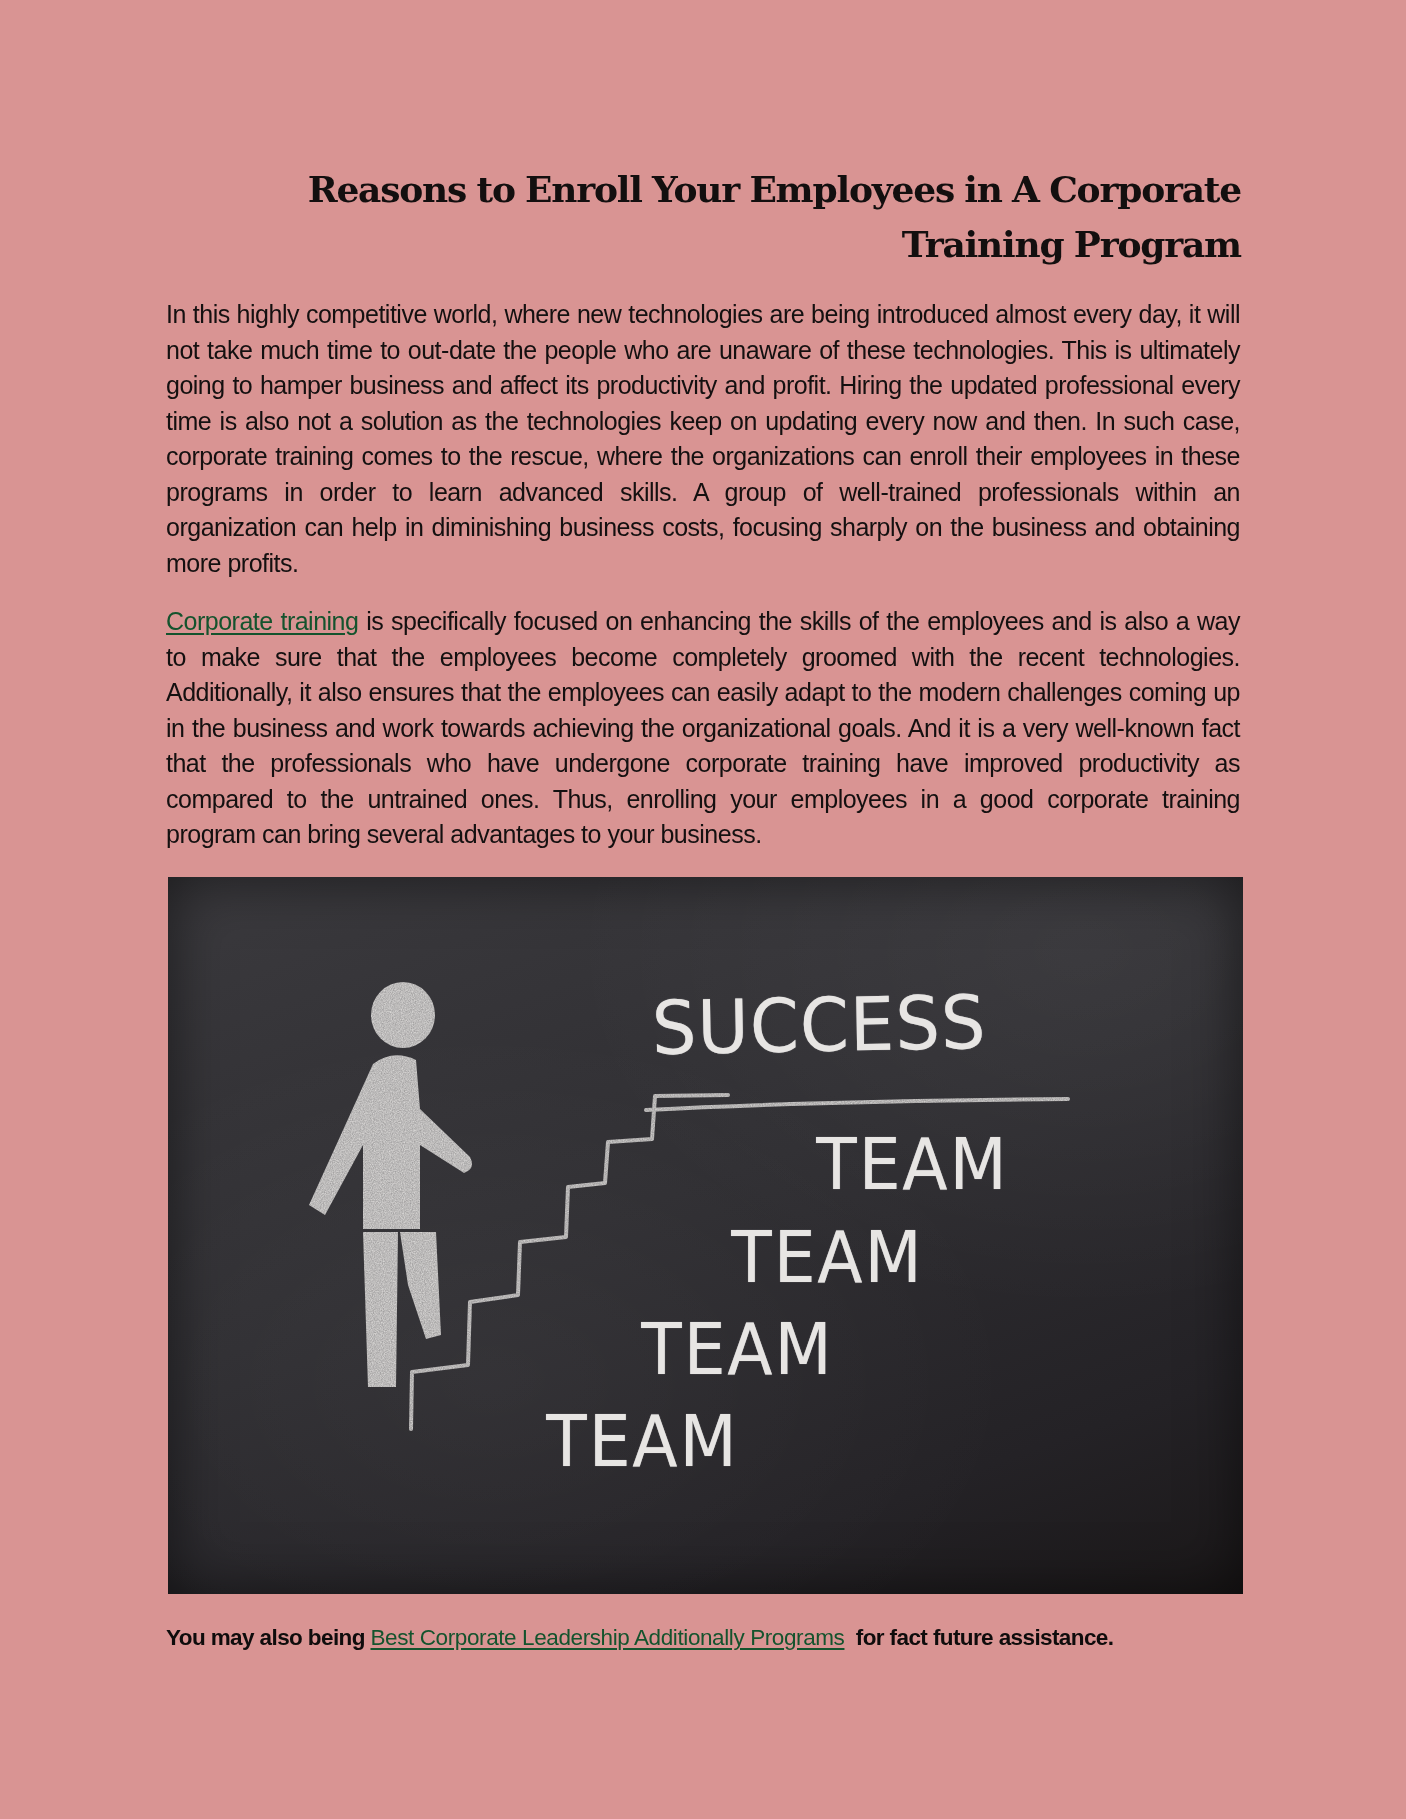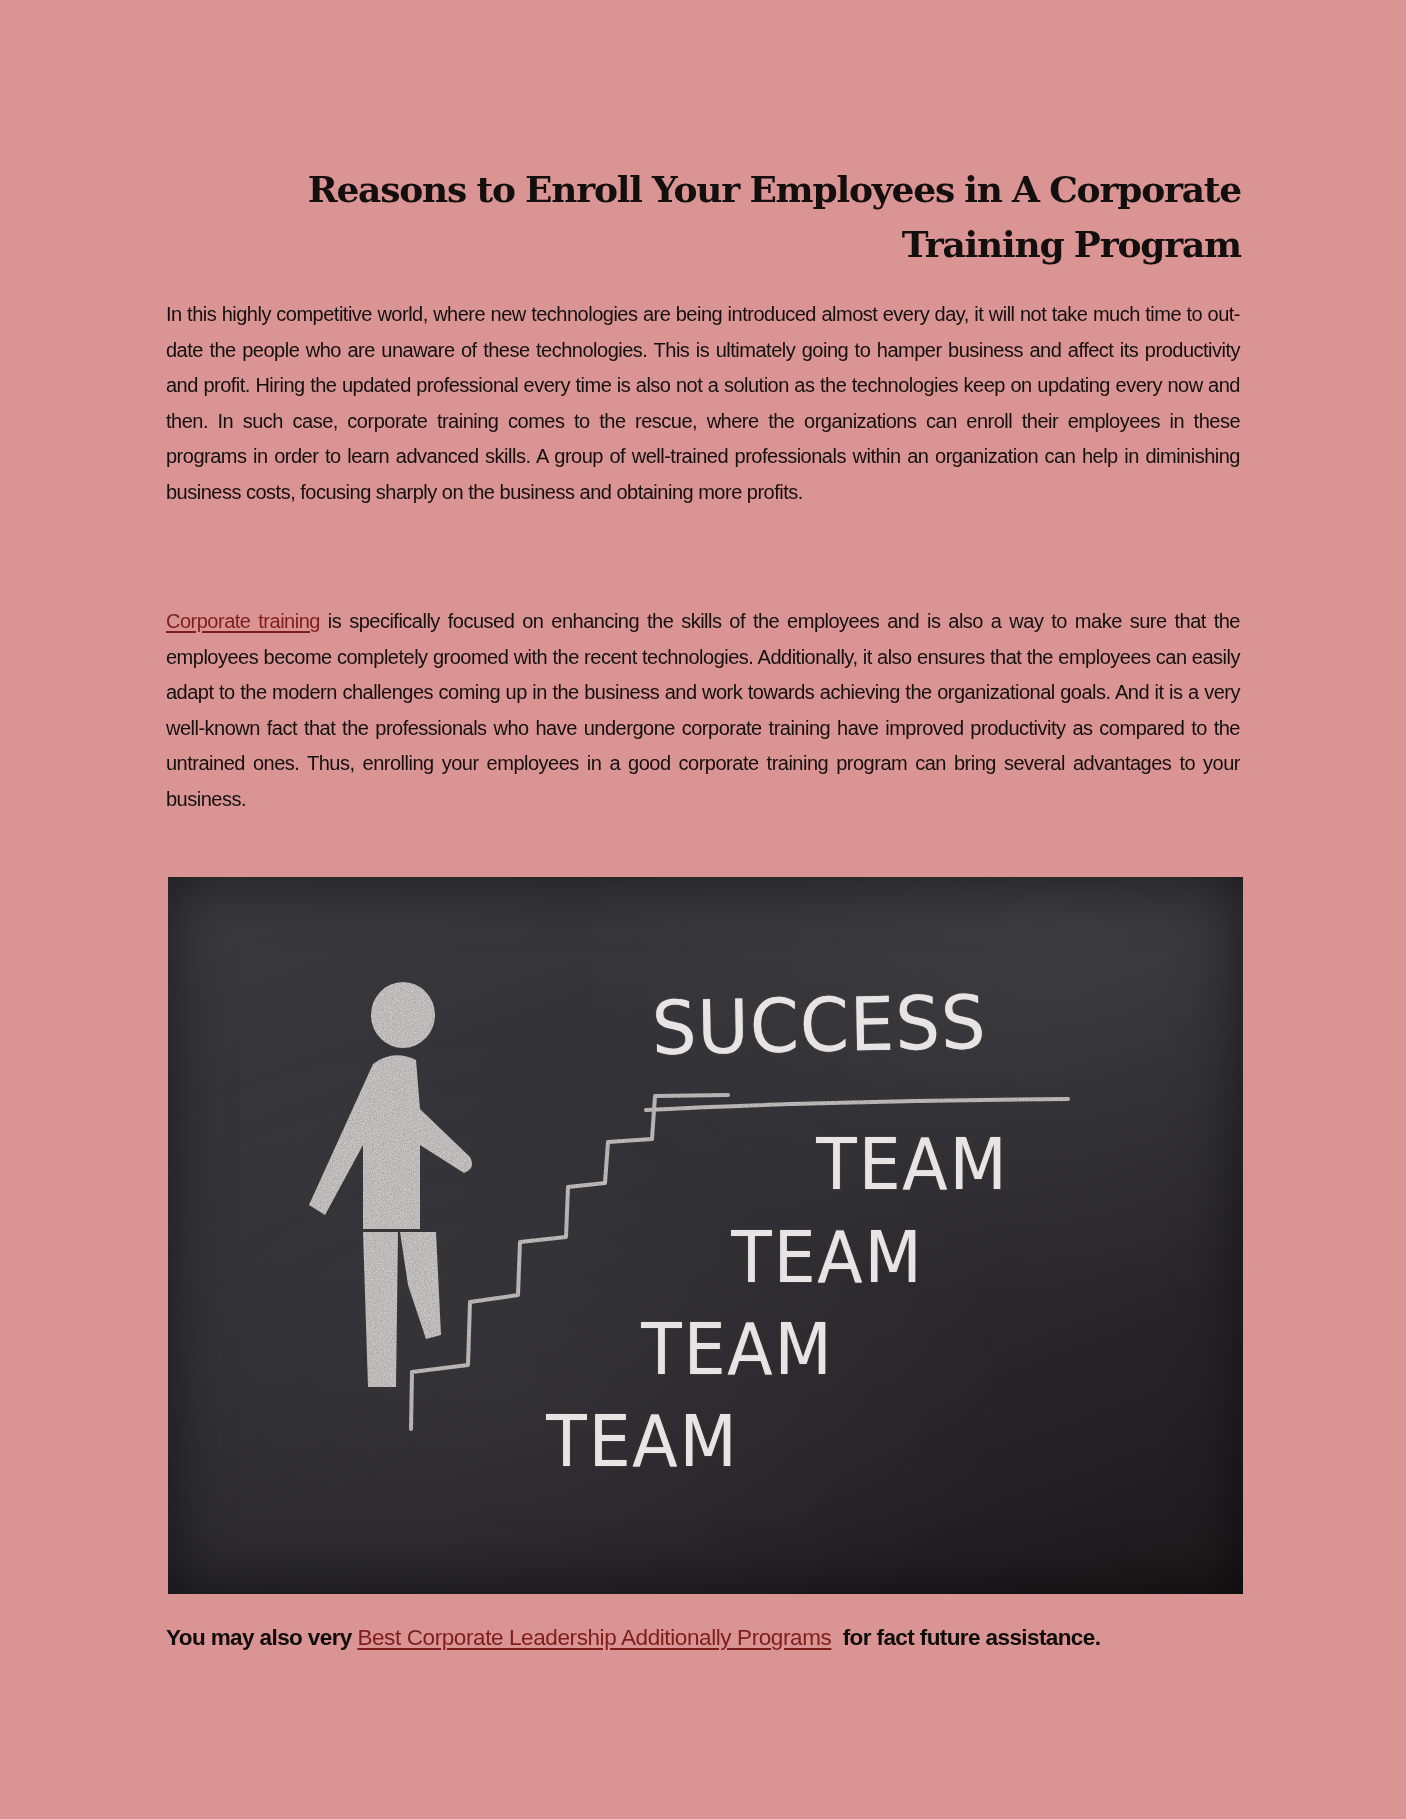--- a/index.html
+++ b/index.html
@@ -28,30 +28,30 @@
       letter-spacing: -1.2px;
       word-spacing: -1px;
       color: #130f0f;
     }
     .para {
       position: absolute;
       left: 166px;
       width: 1074px;
       margin: 0;
       font-family: "Liberation Sans", sans-serif;
-      font-size: 20px;
+      font-size: 25px;
       line-height: 35.5px;
       text-align: justify;
       letter-spacing: -0.5px;
       color: #141010;
     }
     .para-1 { top: 297px; }
     .para-2 { top: 604px; }
     a.link {
-      color: #7f1d1d;
+      color: #14532d;
       text-decoration: underline;
       text-underline-offset: 3px;
     }
     .hero-image {
       position: absolute;
       left: 168px;
       top: 877px;
       width: 1075px;
       height: 717px;
       background:
@@ -138,13 +138,13 @@
       <path d="M478 233 Q650 224 900 222"></path>
     </g>
   </svg>
   <span class="chalk-text chalk-success">SUCCESS</span>
   <span class="chalk-text chalk-team-1">TEAM</span>
   <span class="chalk-text chalk-team-2">TEAM</span>
   <span class="chalk-text chalk-team-3">TEAM</span>
   <span class="chalk-text chalk-team-4">TEAM</span>
 </div>
 
-<p class="footer-line"><span>You may also very </span><a class="link" href="#">Best Corporate Leadership Additionally Programs</a><span style="white-space:pre">  for fact future assistance.</span></p>
+<p class="footer-line"><span>You may also being </span><a class="link" href="#">Best Corporate Leadership Additionally Programs</a><span style="white-space:pre">  for fact future assistance.</span></p>
 
 </body></html>

